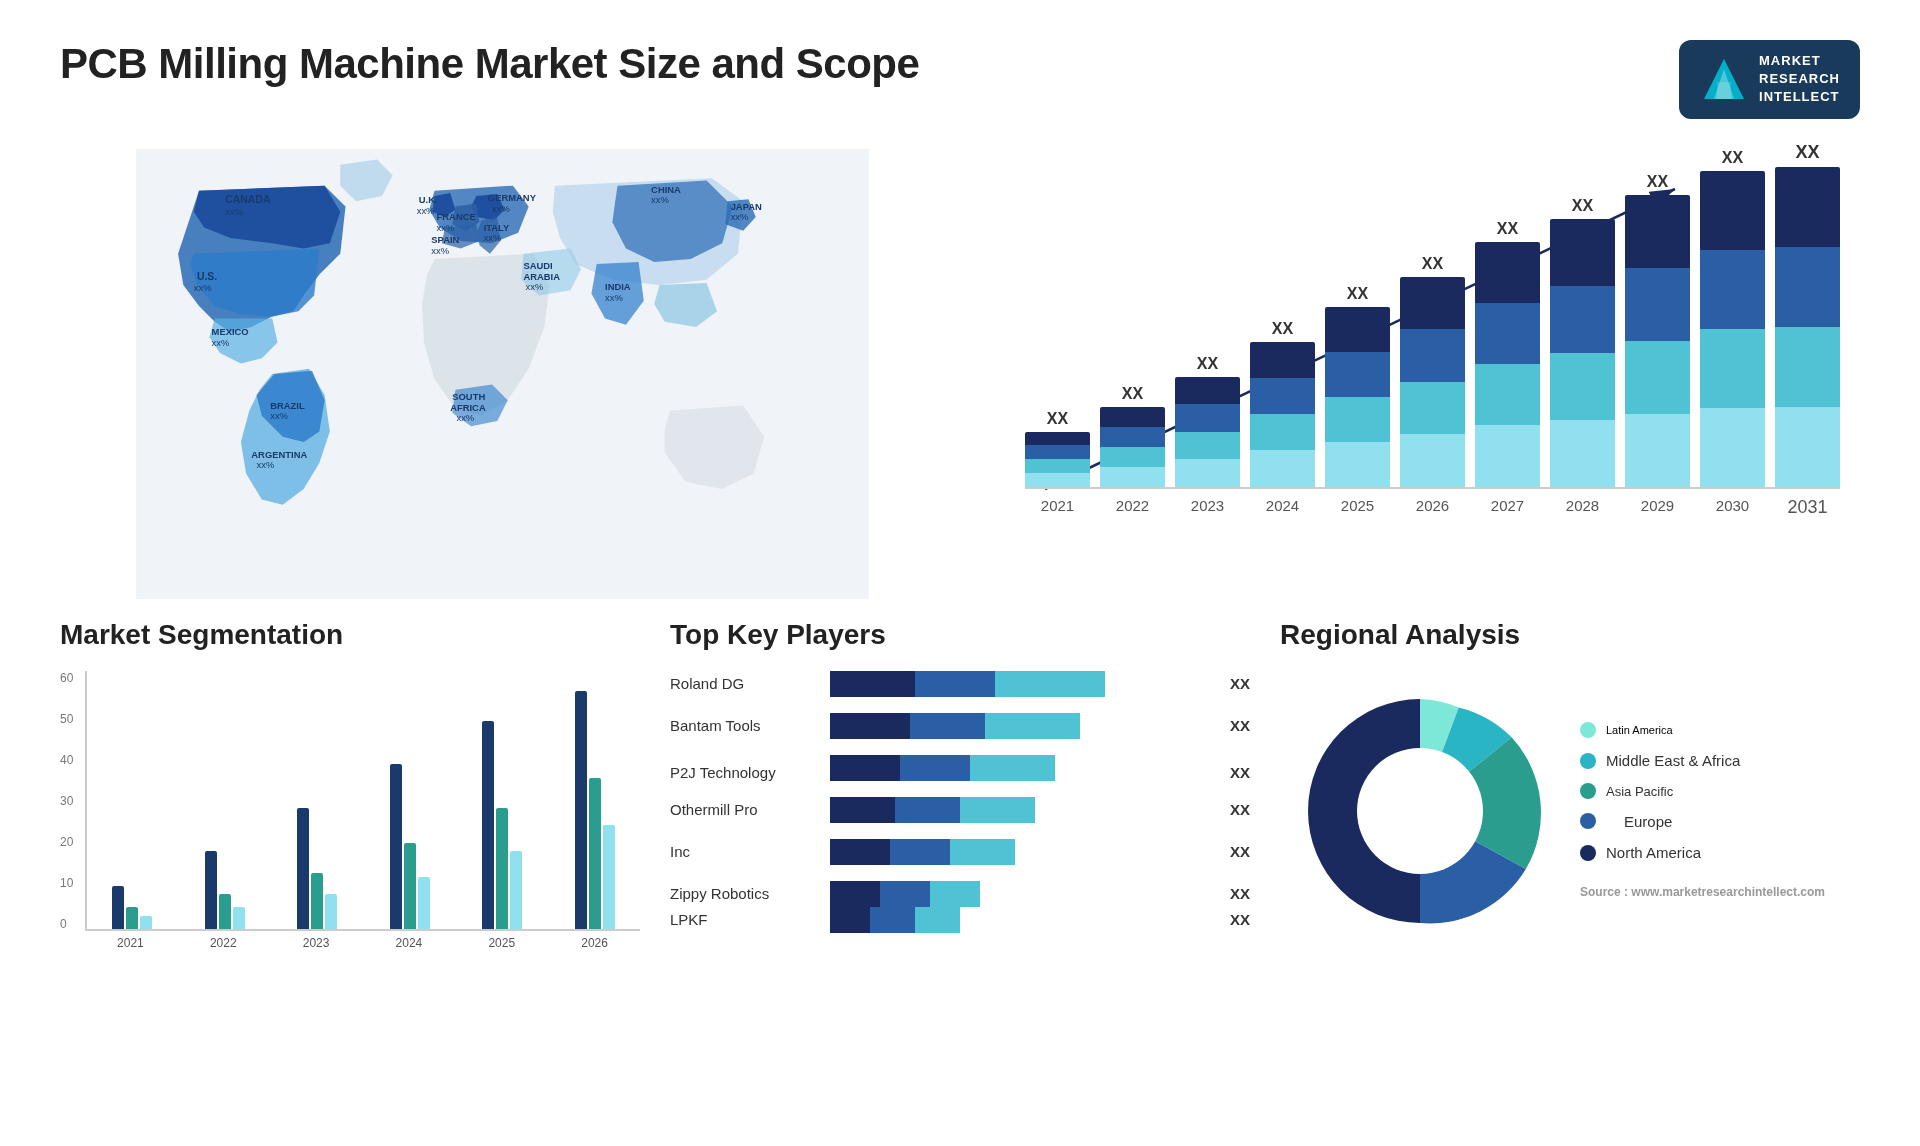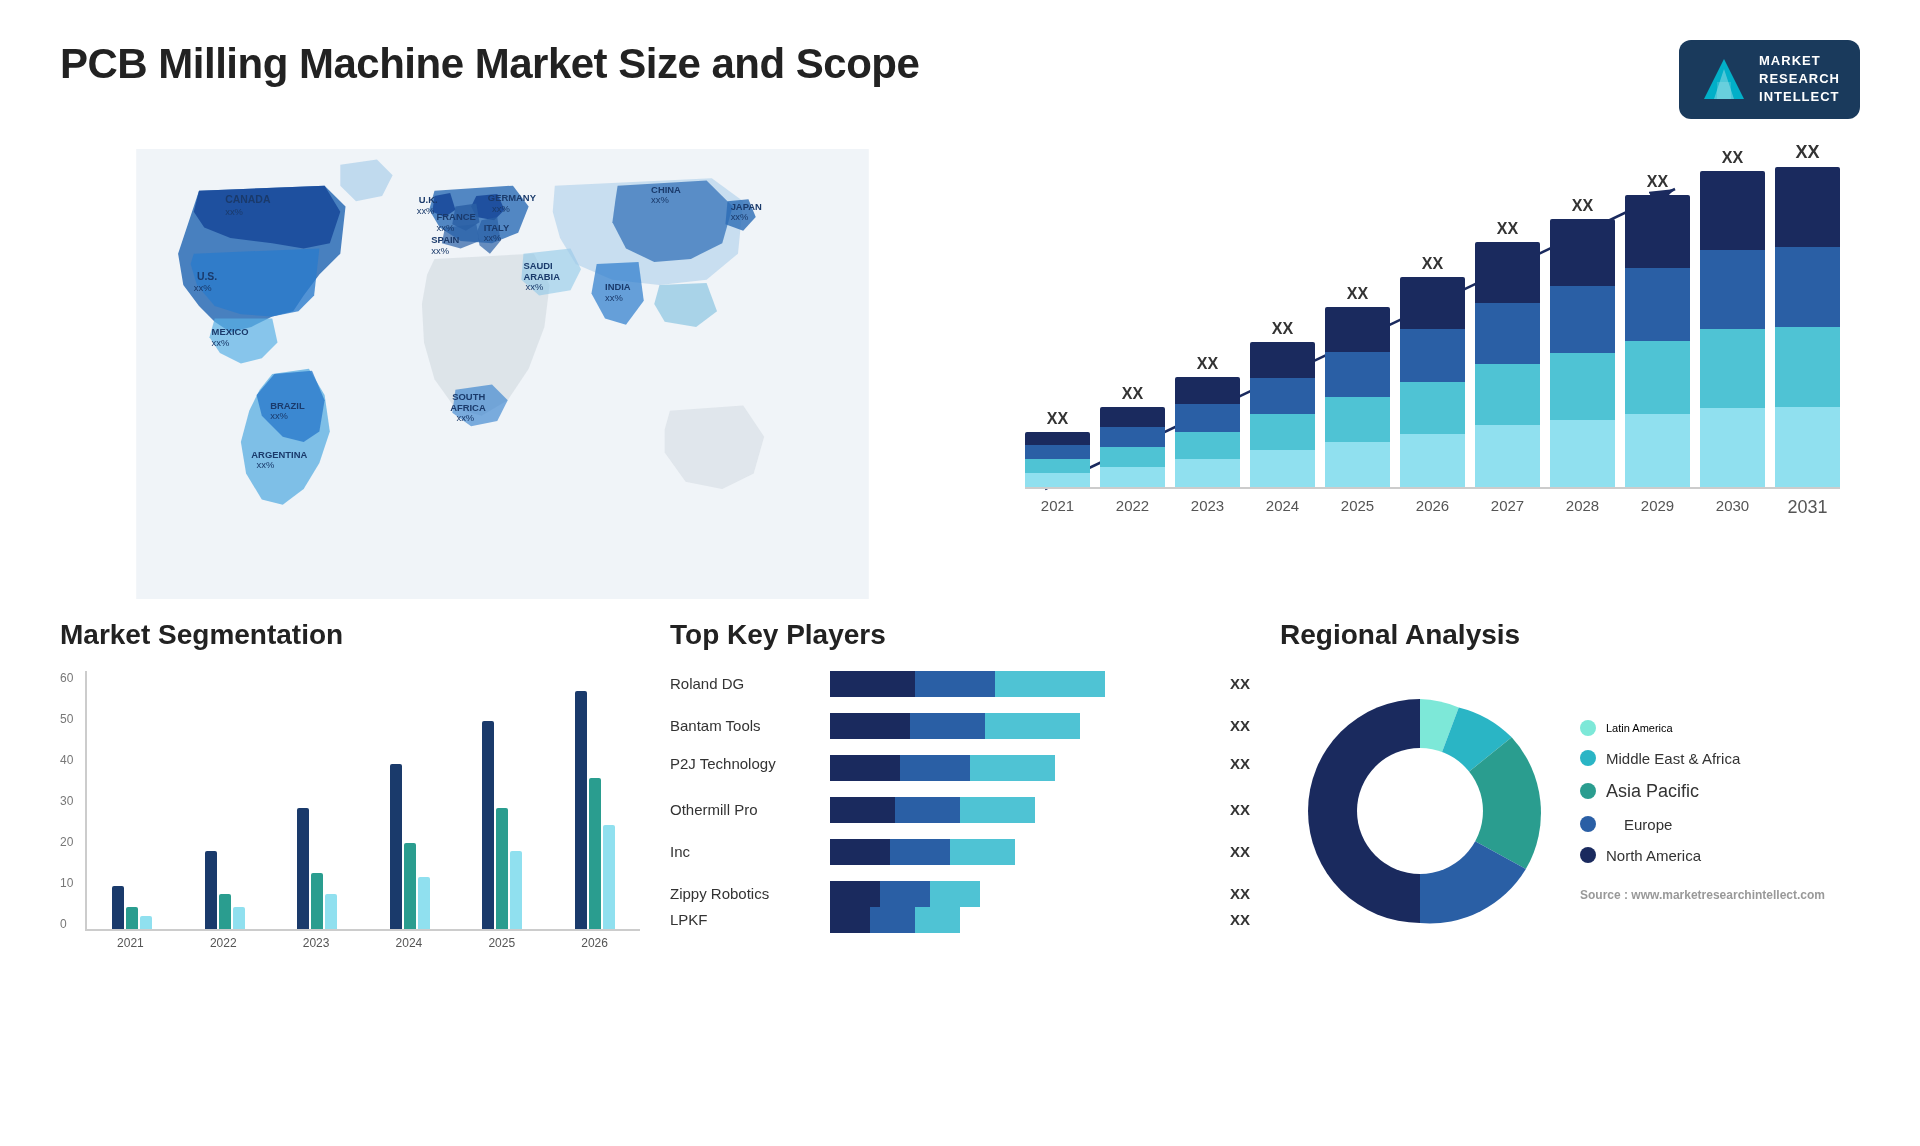--- a/index.html
+++ b/index.html
@@ -423,21 +423,21 @@
         <div style="display:flex;align-items:center;margin-bottom:16px;gap:10px;">
           <span style="font-size:15px;color:#333;width:150px;flex-shrink:0;">Bantam Tools</span>
           <div style="display:flex;height:26px;flex:1;">
             <div style="width:80px;background:#1a2a5e;"></div>
             <div style="width:75px;background:#2a5fa5;"></div>
             <div style="width:95px;background:#4fc3d4;"></div>
           </div>
           <span style="font-size:15px;font-weight:700;color:#333;margin-left:6px;">XX</span>
         </div>
 
-        <div style="display:flex;align-items:flex-start;margin-bottom:16px;gap:10px;">
+        <div style="display:flex;align-items:flex-end;margin-bottom:16px;gap:10px;">
           <span style="font-size:15px;color:#333;width:150px;flex-shrink:0;">P2J Technology</span>
           <div style="display:flex;height:26px;flex:1;">
             <div style="width:70px;background:#1a2a5e;"></div>
             <div style="width:70px;background:#2a5fa5;"></div>
             <div style="width:85px;background:#4fc3d4;"></div>
           </div>
           <span style="font-size:15px;font-weight:700;color:#333;margin-left:6px;">XX</span>
         </div>
 
         <div style="display:flex;align-items:center;margin-bottom:16px;gap:10px;">
@@ -507,21 +507,21 @@
           <div style="display:flex;align-items:center;gap:10px;">
             <div style="width:16px;height:16px;border-radius:50%;background:#7de8d8;flex-shrink:0;"></div>
             <span style="font-size:11px;color:#000000;">Latin America</span>
           </div>
           <div style="display:flex;align-items:center;gap:10px;">
             <div style="width:16px;height:16px;border-radius:50%;background:#2ab5c5;flex-shrink:0;"></div>
             <span style="font-size:15px;color:#333;">Middle East &amp; Africa</span>
           </div>
           <div style="display:flex;align-items:center;gap:10px;">
             <div style="width:16px;height:16px;border-radius:50%;background:#2a9d8f;flex-shrink:0;"></div>
-            <span style="font-size:18px;color:#333;">Asia Pacific</span>
+            <span style="font-size:13px;color:#333;">Asia Pacific</span>
           </div>
           <div style="display:flex;align-items:flex-start;gap:28px;">
             <div style="width:16px;height:16px;border-radius:50%;background:#2a5fa5;flex-shrink:0;"></div>
             <span style="font-size:15px;color:#333;">Europe</span>
           </div>
           <div style="display:flex;align-items:center;gap:10px;">
             <div style="width:16px;height:16px;border-radius:50%;background:#1a2a5e;flex-shrink:0;"></div>
             <span style="font-size:15px;color:#333;">North America</span>
           </div>
           <div style="margin-top:10px;font-size:12px;color:#999;font-weight:bold;">Source : www.marketresearchintellect.com</div>

